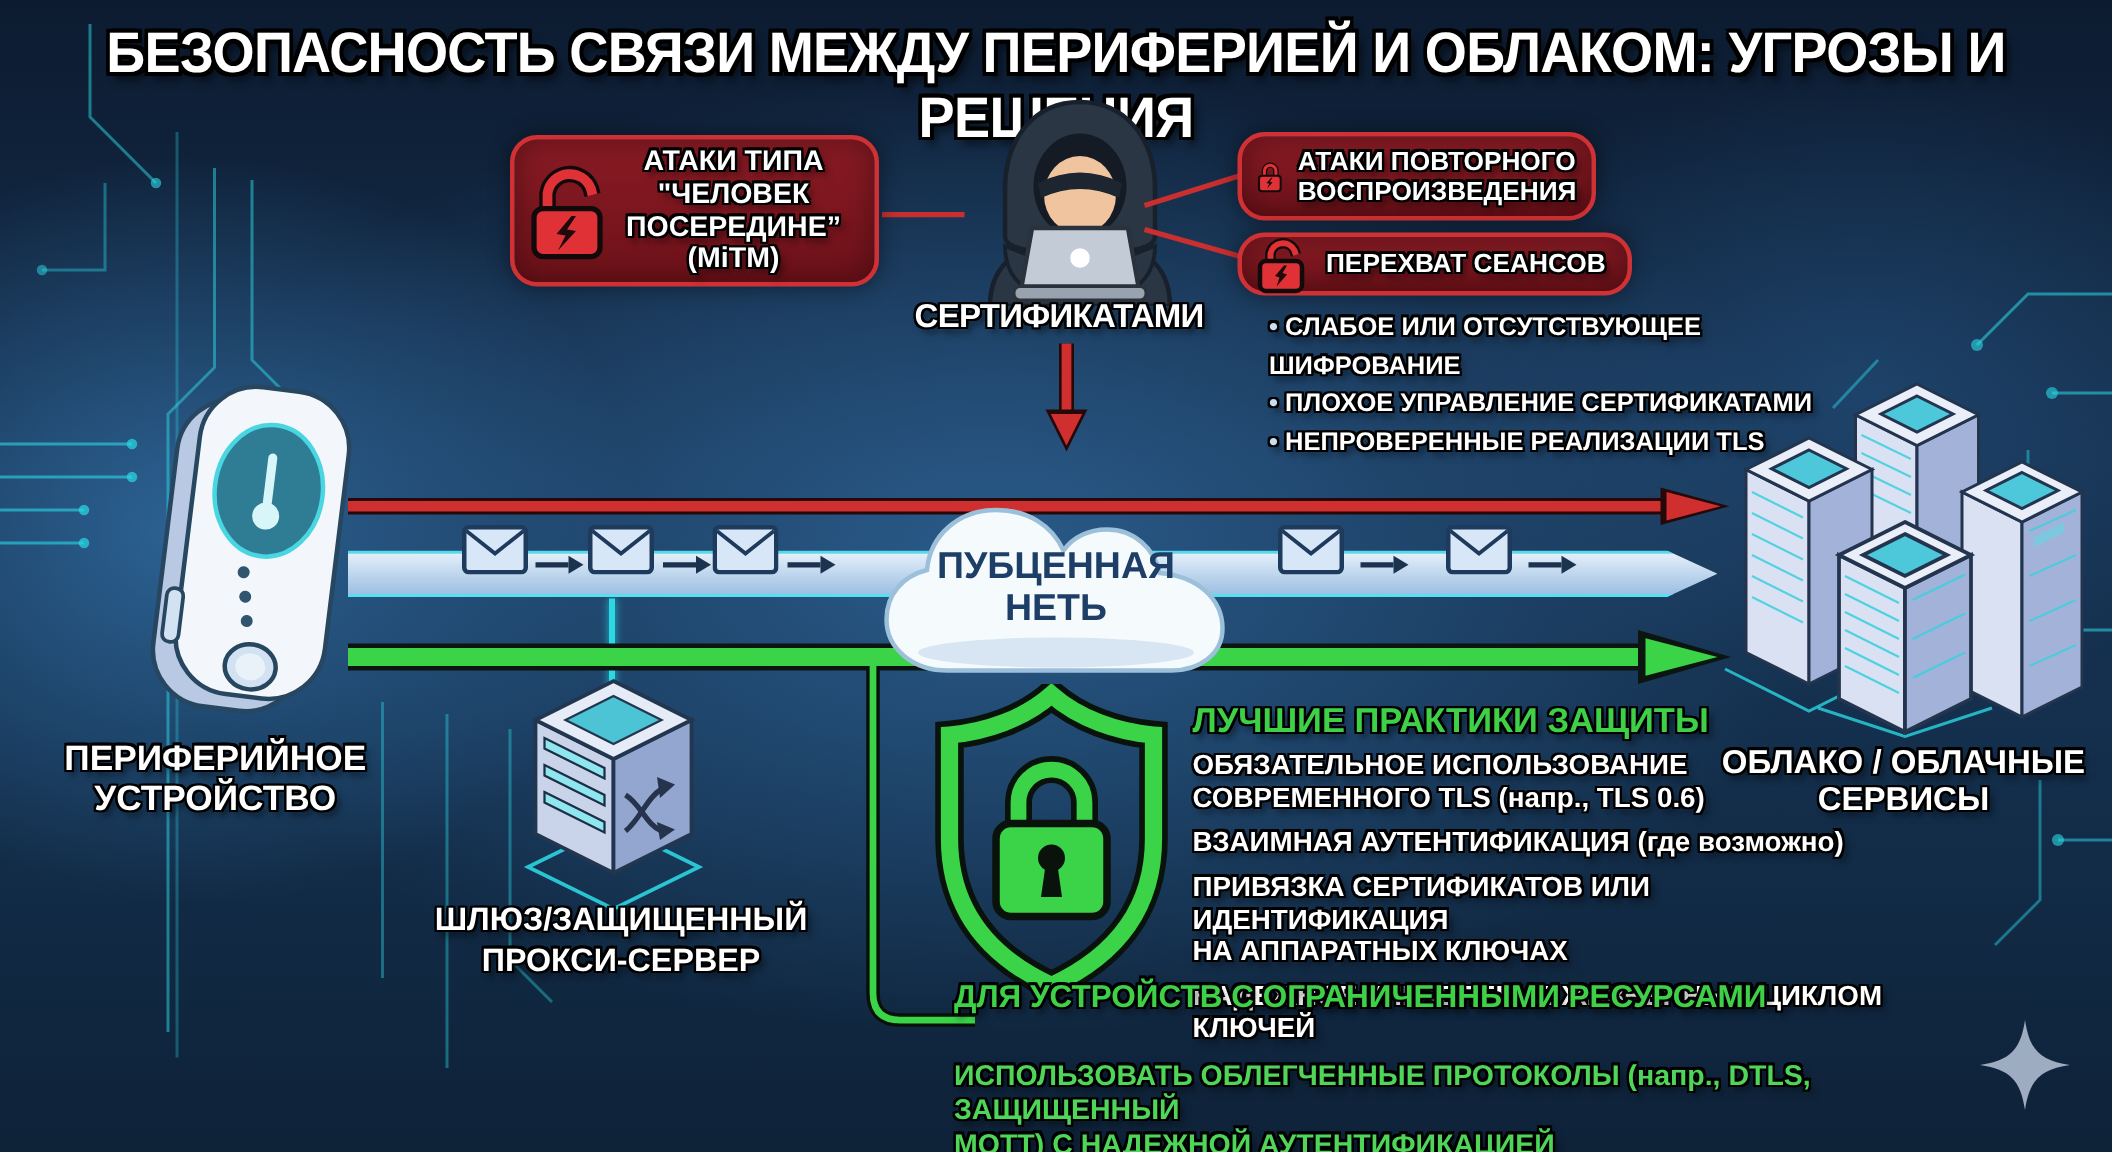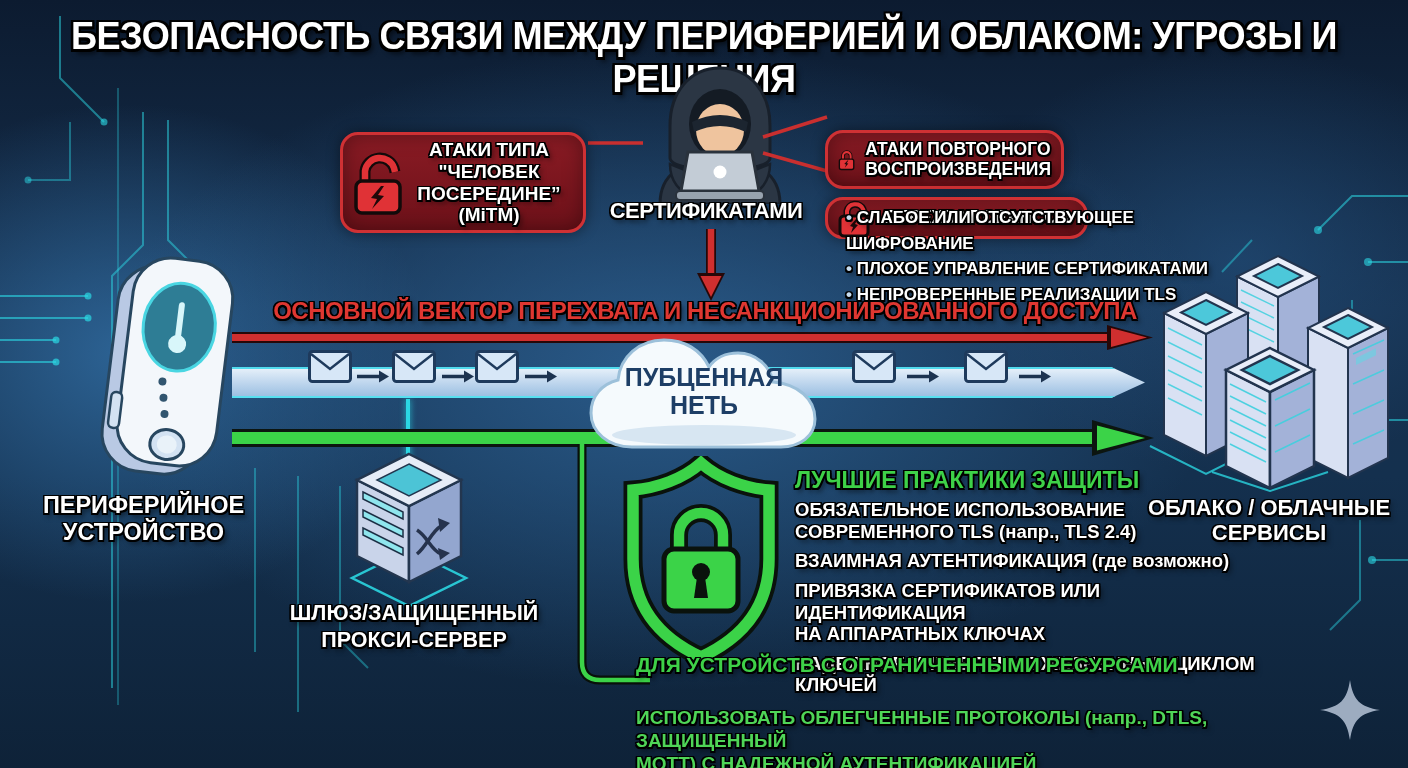--- a/index.html
+++ b/index.html
@@ -14,21 +14,21 @@
   }
   .abs{position:absolute;}
   .ml{white-space:pre-line;}
   .ow{color:#ffffff;}
   .ogreen{color:#3ed148;}
   .ored{color:#df3731;}
   .stroke-s{text-shadow:-1.5px -1.5px 0 #000,1.5px -1.5px 0 #000,-1.5px 1.5px 0 #000,1.5px 1.5px 0 #000,-1.5px 0 0 #000,1.5px 0 0 #000,0 -1.5px 0 #000,0 1.5px 0 #000,3px 4px 5px rgba(0,0,0,.55);}
   .stroke-l{text-shadow:-2.5px -2.5px 0 #000,2.5px -2.5px 0 #000,-2.5px 2.5px 0 #000,2.5px 2.5px 0 #000,-2.5px 0 0 #000,2.5px 0 0 #000,0 -2.5px 0 #000,0 2.5px 0 #000,4px 5px 6px rgba(0,0,0,.6);}
   #title{left:0;top:15px;width:1408px;text-align:center;font-size:38px;letter-spacing:-.5px;transform:scaleX(.95);}
   .red-box{background:linear-gradient(180deg,#8a1b24,#6d1119);border:3.5px solid #cf3134;border-radius:18px;
-    display:flex;align-items:center;box-shadow:0 0 14px rgba(0,0,0,.45), inset 0 0 20px rgba(0,0,0,.35);box-sizing:border-box;margin-top:42px;}
+    display:flex;align-items:center;box-shadow:0 0 14px rgba(0,0,0,.45), inset 0 0 20px rgba(0,0,0,.35);box-sizing:border-box;}
   .red-box .lbl{flex:1;text-align:center;font-size:19px;line-height:1.14;}
   #mitm-box{left:340px;top:90px;width:246px;height:101px;padding:4px 10px 4px 8px;}
   #replay-box{left:825px;top:88px;width:239px;height:59px;padding:4px 10px;}
   #replay-box .lbl{font-size:17.5px;text-align:left;padding-left:10px;}
   #hijack-box{left:825px;top:155px;width:263px;height:42px;padding:8px 10px;}
   #hijack-box .lbl{font-size:17.5px;text-align:left;padding-left:12px;}
   #attackers-label{left:578px;top:198px;width:256px;text-align:center;font-size:22px;letter-spacing:-.5px;}
   #weaknesses{left:846px;top:205px;width:420px;font-size:17px;line-height:1.5;}
   #weaknesses .witem::before{content:"•  ";color:#c7ddf0;}
   #vector-label{left:240px;top:297px;width:930px;text-align:center;font-size:24px;letter-spacing:-.5px;}
@@ -238,21 +238,20 @@
     <div class="witem">НЕПРОВЕРЕННЫЕ РЕАЛИЗАЦИИ TLS</div>
   </div>
 
   <svg class="abs" style="left:696px;top:226px;" width="30" height="76" viewBox="0 0 30 76">
     <line x1="15" y1="3" x2="15" y2="52" stroke="#260808" stroke-width="10"></line>
     <line x1="15" y1="3" x2="15" y2="52" stroke="#d02f2f" stroke-width="6.5"></line>
     <polygon points="1,47 29,47 15,75" fill="#260808"></polygon>
     <polygon points="4.5,50 25.5,50 15,71" fill="#d02f2f"></polygon>
   </svg>
 
-  <div id="vector-label" class="abs ored stroke-s">ОСНОВНОЙ ВЕКТОР ПЕРЕХВАТА И НЕСАНКЦИОНИРОВАННОГО ДОСТУПА</div>
 
   <svg class="abs" style="left:348px;top:452px;" width="122" height="160" viewBox="0 0 122 160">
     <polygon points="61,98 118,126 61,154 4,126" fill="none" stroke="#2bd5e0" stroke-width="2.5" opacity=".9"></polygon>
     <polygon points="9,28 61,54 61,130 9,104" fill="#c9d4ea" stroke="#23364f" stroke-width="2.5"></polygon>
     <polygon points="113,28 61,54 61,130 113,104" fill="#93a6cf" stroke="#23364f" stroke-width="2.5"></polygon>
     <polygon points="61,2 113,28 61,54 9,28" fill="#e6ecf7" stroke="#23364f" stroke-width="2.5"></polygon>
     <polygon points="61,12 93,28 61,44 29,28" fill="#4cc4d6" stroke="#23364f" stroke-width="1.5"></polygon>
     <g fill="#8fe6ee" stroke="#1c2f45" stroke-width="1.5">
       <polygon points="15,40 55,60 55,67 15,47"></polygon>
       <polygon points="15,58 55,78 55,85 15,65"></polygon>
@@ -274,21 +273,21 @@
     <path d="M63,97 V79 a22,22 0 0 1 44,0 V97" fill="none" stroke="#0a120c" stroke-width="18"></path>
     <path d="M63,97 V79 a22,22 0 0 1 44,0 V97" fill="none" stroke="#3bd348" stroke-width="10.5"></path>
     <rect x="48" y="93" width="74" height="62" rx="10" fill="#3bd348" stroke="#0a120c" stroke-width="5"></rect>
     <circle cx="85" cy="116" r="9" fill="#0a120c"></circle>
     <polygon points="81,121 89,121 92,142 78,142" fill="#0a120c"></polygon>
   </svg>
 
   <div id="bp-title" class="abs ogreen stroke-s">ЛУЧШИЕ ПРАКТИКИ ЗАЩИТЫ</div>
   <div id="bp-items" class="abs ow stroke-s">
     <div class="bpitem ml">ОБЯЗАТЕЛЬНОЕ ИСПОЛЬЗОВАНИЕ
-СОВРЕМЕННОГО TLS (напр., TLS 2.4)</div>
+СОВРЕМЕННОГО TLS (напр., TLS 0.6)</div>
     <div class="bpitem ml">ВЗАИМНАЯ АУТЕНТИФИКАЦИЯ (где возможно)</div>
     <div class="bpitem ml">ПРИВЯЗКА СЕРТИФИКАТОВ ИЛИ ИДЕНТИФИКАЦИЯ
 НА АППАРАТНЫХ КЛЮЧАХ</div>
     <div class="bpitem ml">НАДЕЖНОЕ УПРАВЛЕНИЕ ЖИЗНЕННЫМ ЦИКЛОМ КЛЮЧЕЙ</div>
   </div>
 
   <svg class="abs" style="left:1148px;top:250px;" width="258" height="242" viewBox="0 0 258 242">
     <polyline points="2,196 58,224 114,196" fill="none" stroke="#2bd5e0" stroke-width="2" opacity=".8"></polyline>
     <polyline points="64,222 122,241 180,222" fill="none" stroke="#2bd5e0" stroke-width="2" opacity=".8"></polyline>
 

